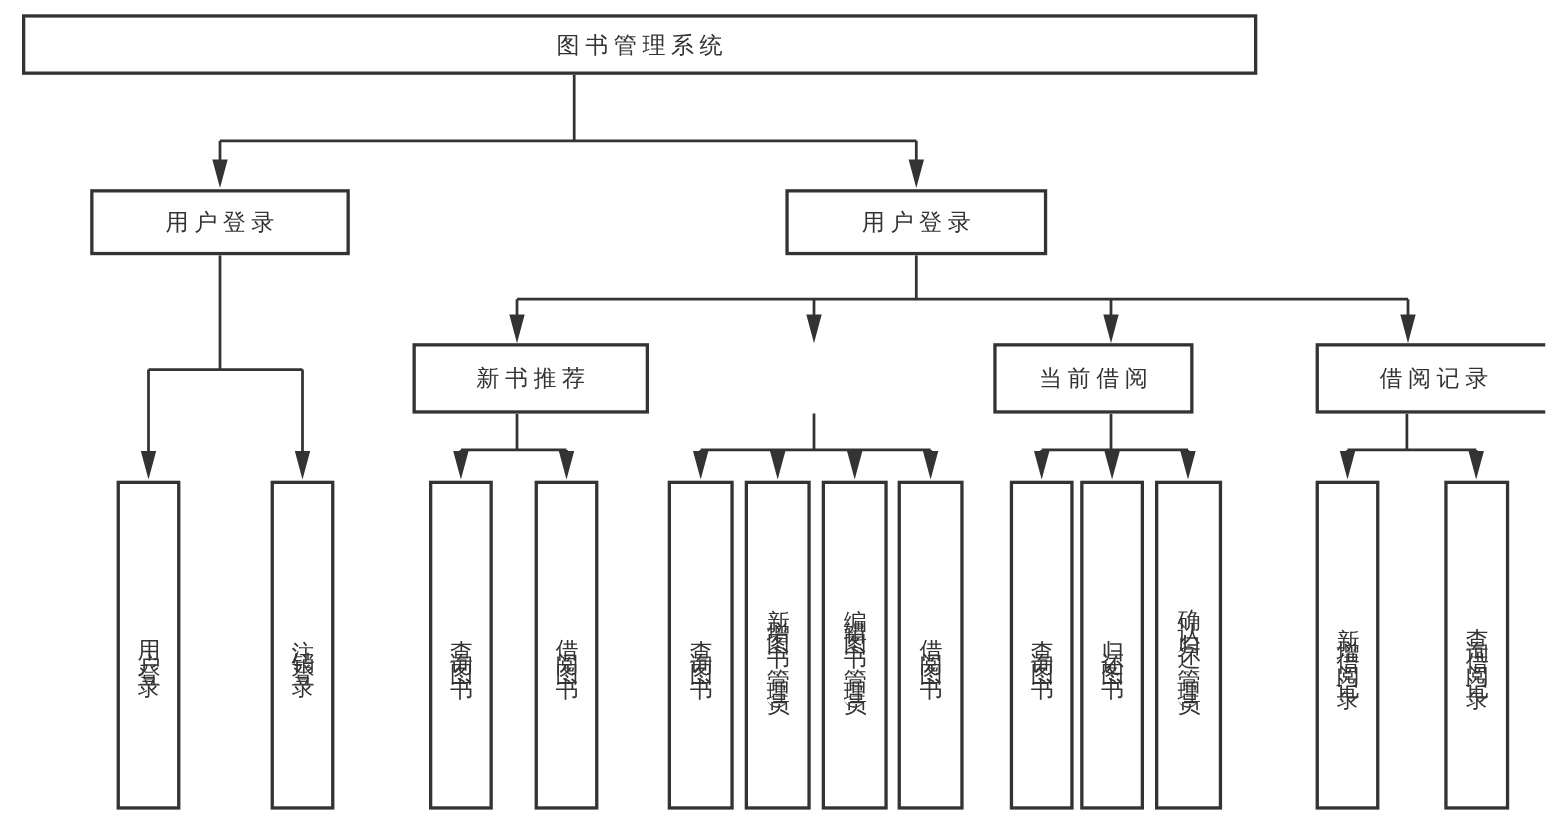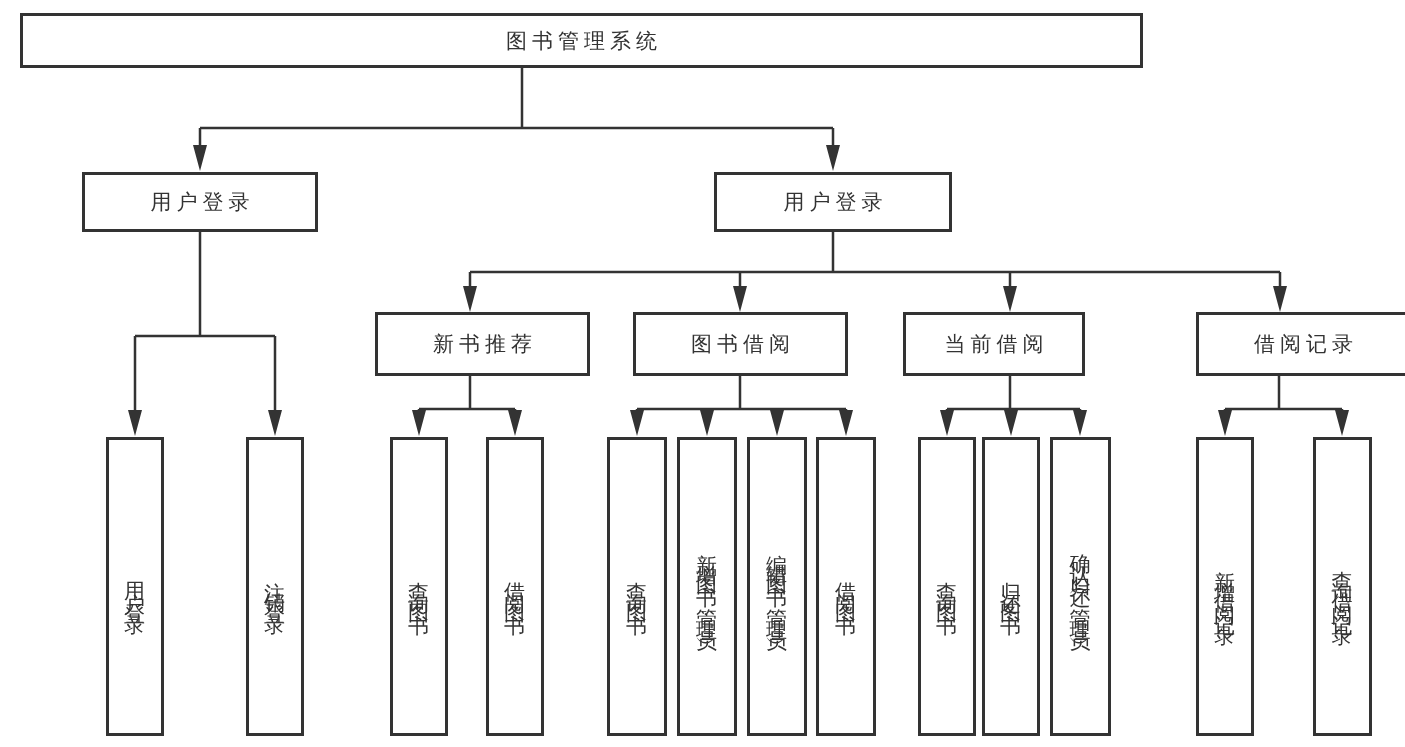--- a/index.html
+++ b/index.html
@@ -110,21 +110,20 @@
       M1073 410L1087 410L1080 436Z M1218 410L1232 410L1225 436Z
       M1335 410L1349 410L1342 436Z"></path>
   </svg>
 
   <div class="node" style="left:20px; top:13px; width:1123px; height:55px;">图书管理系统</div>
 
   <div class="node" style="left:82px; top:172px; width:236px; height:60px;">用户登录</div>
   <div class="node" style="left:714px; top:172px; width:238px; height:60px;">用户登录</div>
 
   <div class="node" style="left:363px; top:312px; width:215px; height:64px;margin-left:12px;">新书推荐</div>
-  <div class="node" style="left:633px; top:312px; width:215px; height:64px;">图书借阅</div>
   <div class="node" style="left:903px; top:312px; width:182px; height:64px;">当前借阅</div>
   <div class="node" style="left:1172px; top:312px; width:215px; height:64px;margin-left:24px;">借阅记录</div>
 
   <div class="leaf" style="left:106px; width:58px;">
     <span class="v-label">用户登录</span>
   </div>
   <div class="leaf" style="left:246px; width:58px;">
     <span class="v-label">注销登录</span>
   </div>
 

